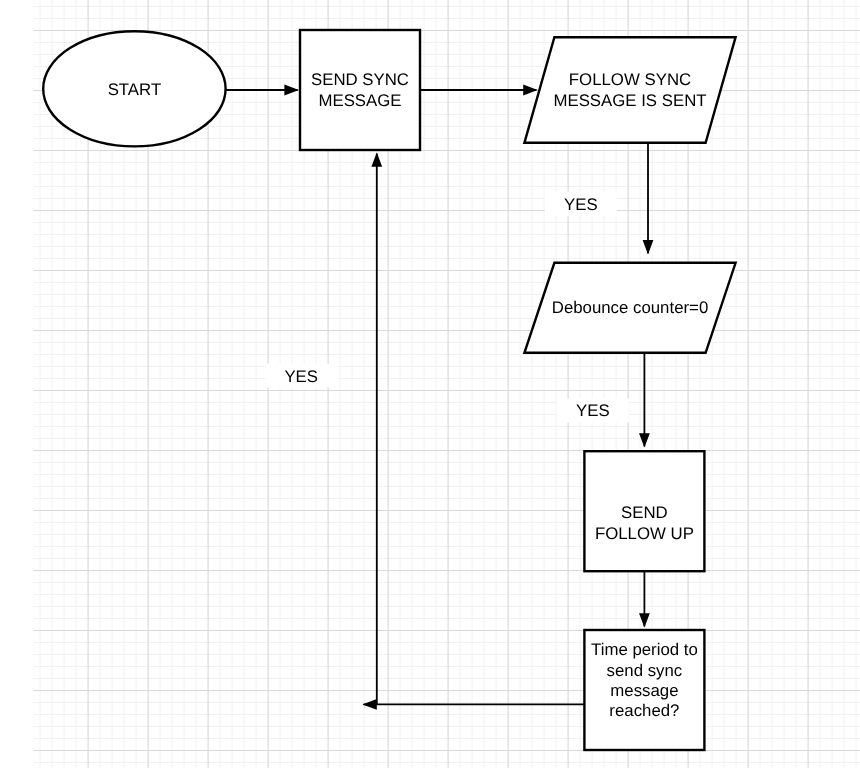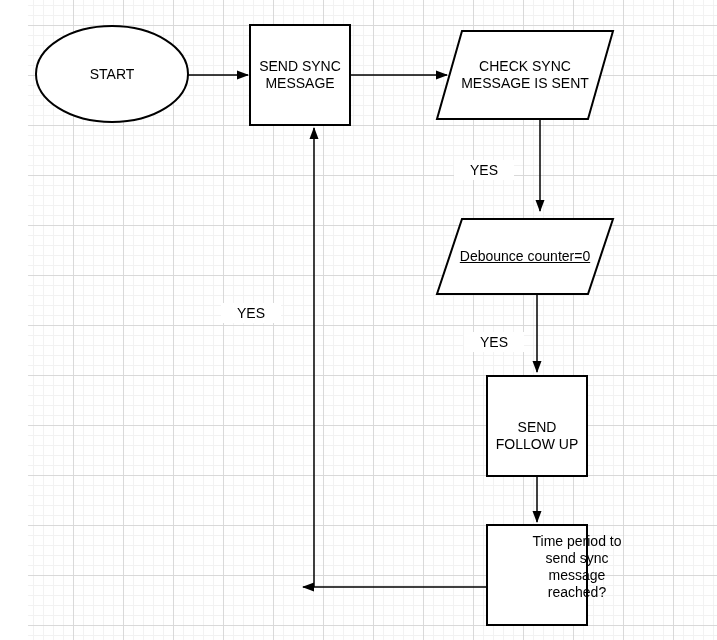--- a/index.html
+++ b/index.html
@@ -52,23 +52,23 @@
     line-height: 17px;
     color: #000000;
     background: #ffffff;
     padding: 0 2px;
     cursor: default;
   }
   
   .lbl-start            { left: 8px;   top: 26px;  width: 152px; height: 96px; }
   .lbl-send-sync        { left: 222px; top: 25px;  width: 100px; height: 100px; }
   .lbl-check-sync       { left: 409px; top: 31px;  width: 176px; height: 88px; }
-  .lbl-debounce         { left: 409px; top: 219px; width: 176px; height: 75px; text-decoration: underline; }
+  .lbl-debounce         { left: 409px; top: 219px; width: 176px; height: 75px; }
   .lbl-send-follow-up   { left: 459px; top: 376px; width: 100px; height: 120px; }
-  .lbl-time-period      { left: 459px; top: 525px; width: 100px; height: 83px; padding-left: 40px; }
+  .lbl-time-period      { left: 459px; top: 525px; width: 100px; height: 83px; }
   .lbl-yes-1            { left: 426px; top: 160px; width: 56px;  height: 20px; }
   .lbl-yes-2            { left: 436px; top: 332px; width: 56px;  height: 20px; }
   .lbl-yes-3            { left: 193px; top: 303px; width: 56px;  height: 20px; }
 </style>
 </head>
 <body>
 
 <div class="canvas">
 
   <svg class="diagram-layer" viewBox="0 0 717 640" xmlns="http://www.w3.org/2000/svg">
@@ -90,21 +90,21 @@
     <path d="M512,119 L512,211" fill="none" stroke="#000000" stroke-width="1.5" marker-end="url(#arrow)"></path>
     <path d="M509,294 L509,372" fill="none" stroke="#000000" stroke-width="1.5" marker-end="url(#arrow)"></path>
     <path d="M509,476 L509,522" fill="none" stroke="#000000" stroke-width="1.5" marker-end="url(#arrow)"></path>
     <path d="M459,587 L275,587" fill="none" stroke="#000000" stroke-width="1.5" marker-end="url(#arrow)"></path>
     <path d="M286,587 L286,128" fill="none" stroke="#000000" stroke-width="1.5" marker-end="url(#arrow)"></path>
   </svg>
 
   <div class="node-label lbl-start">START</div>
   <div class="node-label lbl-send-sync">SEND SYNC
 MESSAGE</div>
-  <div class="node-label lbl-check-sync">CHECK SYNC
+  <div class="node-label lbl-check-sync">FOLLOW SYNC
 MESSAGE IS SENT</div>
   <div class="node-label lbl-debounce">Debounce counter=0</div>
   <div class="node-label lbl-send-follow-up">SEND
 FOLLOW UP</div>
   <div class="node-label lbl-time-period">Time period to
 send sync
 message
 reached?</div>
 
   <div class="edge-label lbl-yes-1">YES</div>

